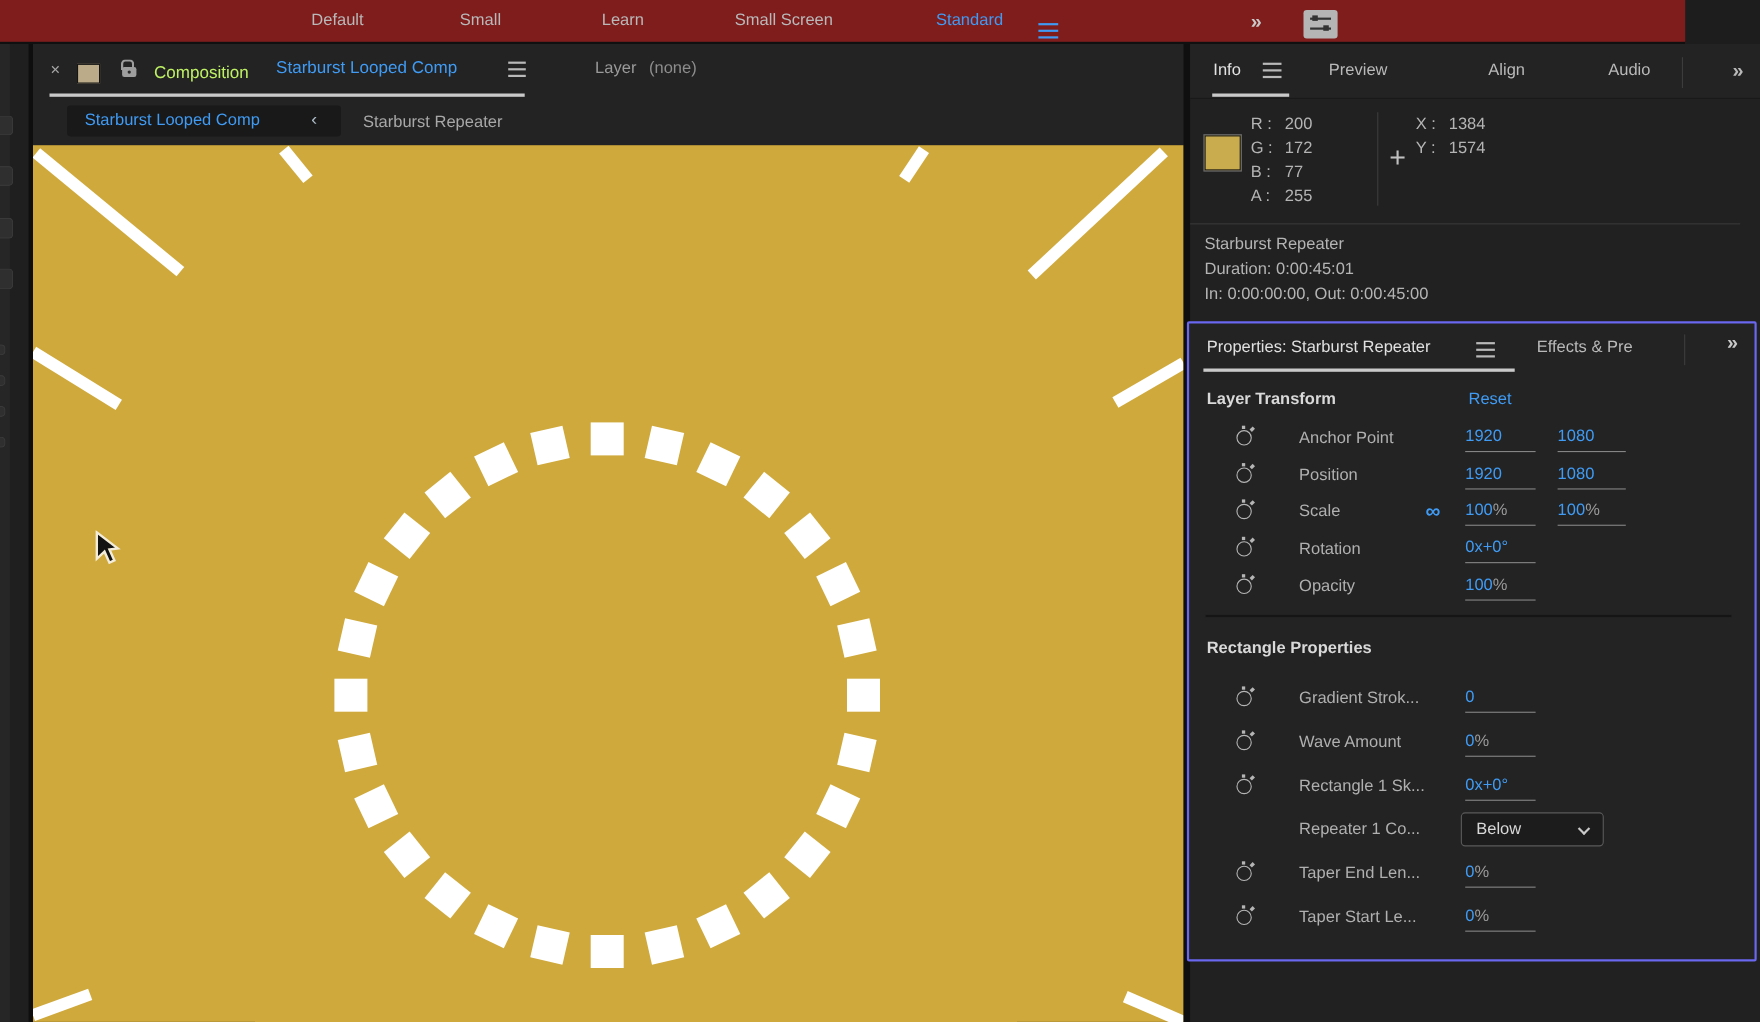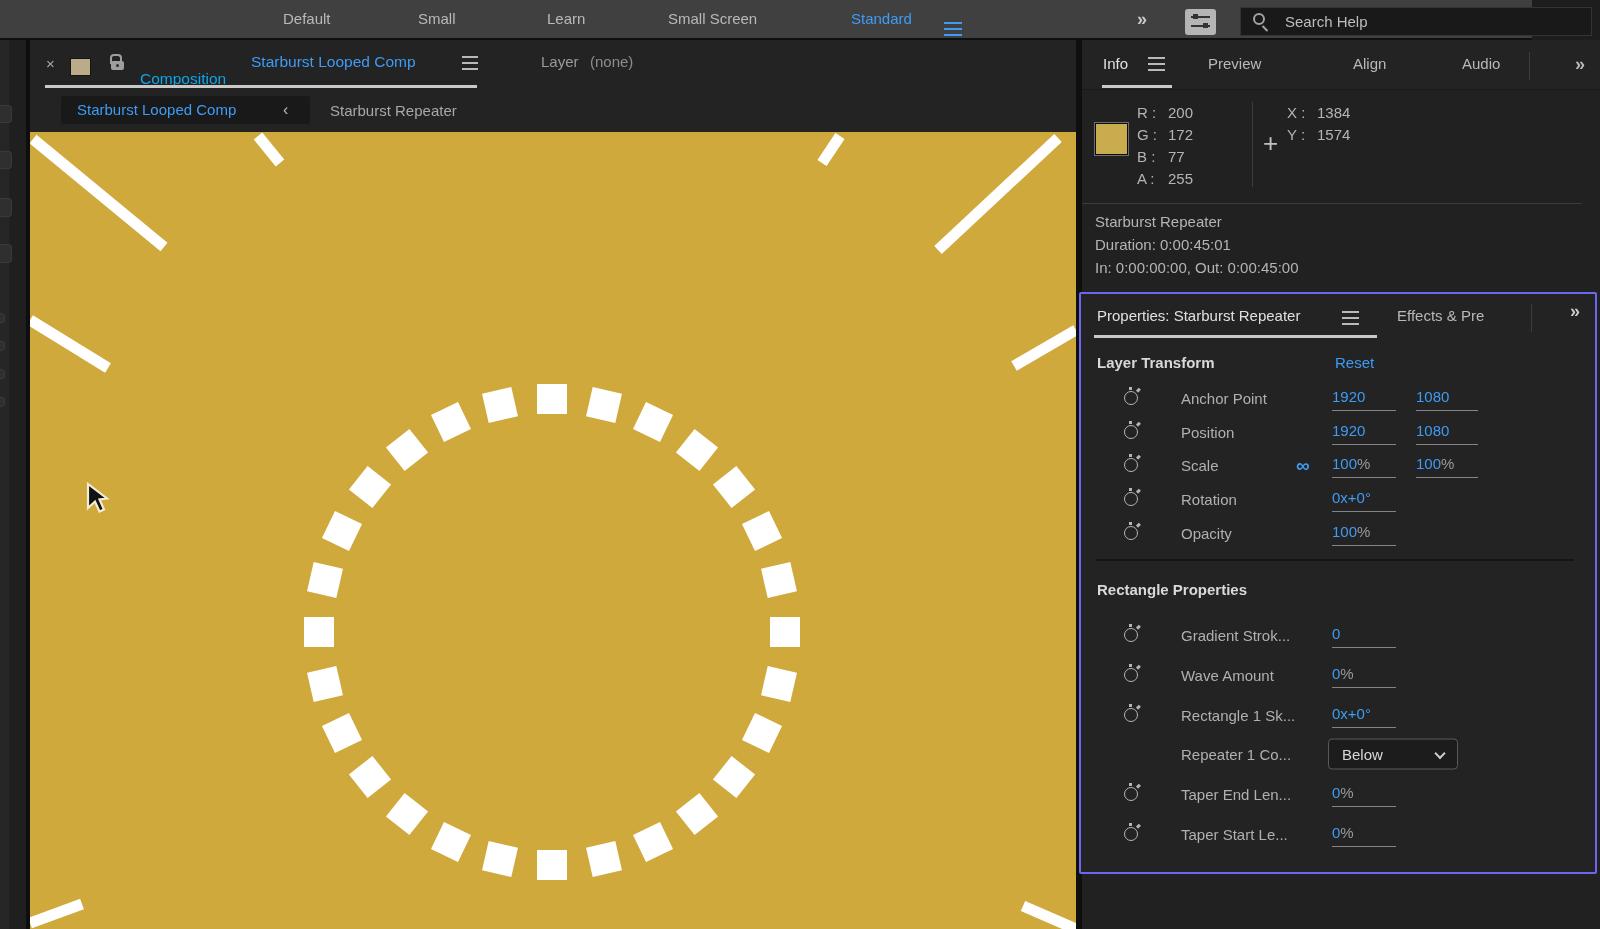--- a/index.html
+++ b/index.html
@@ -2,21 +2,21 @@
 <html><head>
 <meta charset="utf-8">
 <style>
   * { margin:0; padding:0; box-sizing:border-box; }
   body { background:#000; font-family:"Liberation Sans", sans-serif; }
   #app { position:relative; width:1600px; height:929px; background:#1d1d1d; overflow:hidden;
          color:#d8d8d8; font-size:15px; }
   .abs { position:absolute; }
 
   
-  #topbar { position:absolute; left:0; top:0; width:1532px; height:40px; background:#404040;
+  #topbar { position:absolute; left:0; top:0; width:1532px; height:40px; background:#7f1d1d;
             border-bottom:2px solid #101010; }
   .ws-tab { position:absolute; top:0; height:38px; line-height:38px; color:#b9b9b9; cursor:default; }
   .ws-tab.active { color:#3f9bf4; }
   .hamburger { display:inline-block; width:18px; height:14px;
                border-top:2px solid #b9b9b9; border-bottom:2px solid #b9b9b9; position:relative; }
   .hamburger::before { content:""; position:absolute; left:0; right:0; top:4px; height:2px; background:#b9b9b9; }
   .hamburger.blue, .hamburger.blue::before { border-color:#3f9bf4; }
   .hamburger.blue::before { background:#3f9bf4; }
   .chevrons { color:#c9c9c9; font-weight:bold; letter-spacing:-2px; font-size:18px; }
   #ws-icon { position:absolute; left:1185px; top:9px; width:31px; height:26px; background:#b5b5b5;
@@ -113,24 +113,20 @@
         <span class="ws-tab" style="left: 997px; margin-top: 41px;">Libraries</span>
       </div>
     <span class="ws-tab abs" style="left:944px;top:12px;height:16px;"><span class="hamburger blue"></span></span>
     <span class="ws-tab abs chevrons" style="left:1137px;">»</span>
     <div id="ws-icon">
       <span class="bar" style="top:7px;"></span>
         <span class="knob" style="left:8px;top:5px;"></span>
       <span class="bar" style="top:16px;"></span>
         <span class="knob" style="left:18px;top:14px;"></span>
     </div>
-    <div id="search-box">
-      <span id="search-glass"></span>
-      <span class="abs" style="left:44px;top:0;line-height:27px;color:#bdbdbd;">Search Help</span>
-    </div>
   </div>
 
   <div id="left-strip">
     <div class="inner"></div>
     <div class="seam"></div>
     <div id="strip-btns">
         <div class="strip-btn" style="top: 65px; height: 18px;"></div>
         <div class="strip-btn" style="top: 111px; height: 18px;"></div>
         <div class="strip-btn" style="top: 158px; height: 19px;"></div>
         <div class="strip-btn" style="top: 204px; height: 19px;"></div>
@@ -138,21 +134,21 @@
         <div class="strip-btn" style="top: 301px; height: 10px; width: 5px;"></div>
         <div class="strip-btn" style="top: 329px; height: 10px; width: 5px;"></div>
         <div class="strip-btn" style="top: 357px; height: 10px; width: 5px;"></div>
       </div>
   </div>
 
   <div id="comp-header">
     <span class="abs close-x" style="left:16px;top:15px;">×</span>
     <span id="comp-swatch"></span>
     <span class="lock" style="left:81px;top:21px;"></span>
-    <span class="abs" style="left:110px;top:30px;color:#0ea5e9;font-size:15.5px;text-align:center;">Composition</span>
+    <span class="abs" style="left:110px;top:18px;color:#bef264;font-size:15.5px;text-align:center;">Composition</span>
     <span class="abs blue-text" style="left:221px;top:13px;font-size:15.5px;">Starburst Looped Comp</span>
     <span class="abs" style="left:432px;top:16px;"><span class="hamburger" style="width:16px;"></span></span>
     <div id="comp-tab-underline"></div>
     <span class="abs" style="left:511px;top:13px;color:#9a9a9a;">Layer</span>
     <span class="abs" style="left:560px;top:13px;color:#8d8d8d;">(none)</span>
     <div id="breadcrumb-box">
       <span class="abs blue-text" style="left:16px;">Starburst Looped Comp</span>
       <span class="abs" style="left:222px;color:#aebdc9;font-size:16px;">‹</span>
     </div>
     <span class="abs" style="left:300px;top:62px;color:#a8a8a8;">Starburst Repeater</span>

